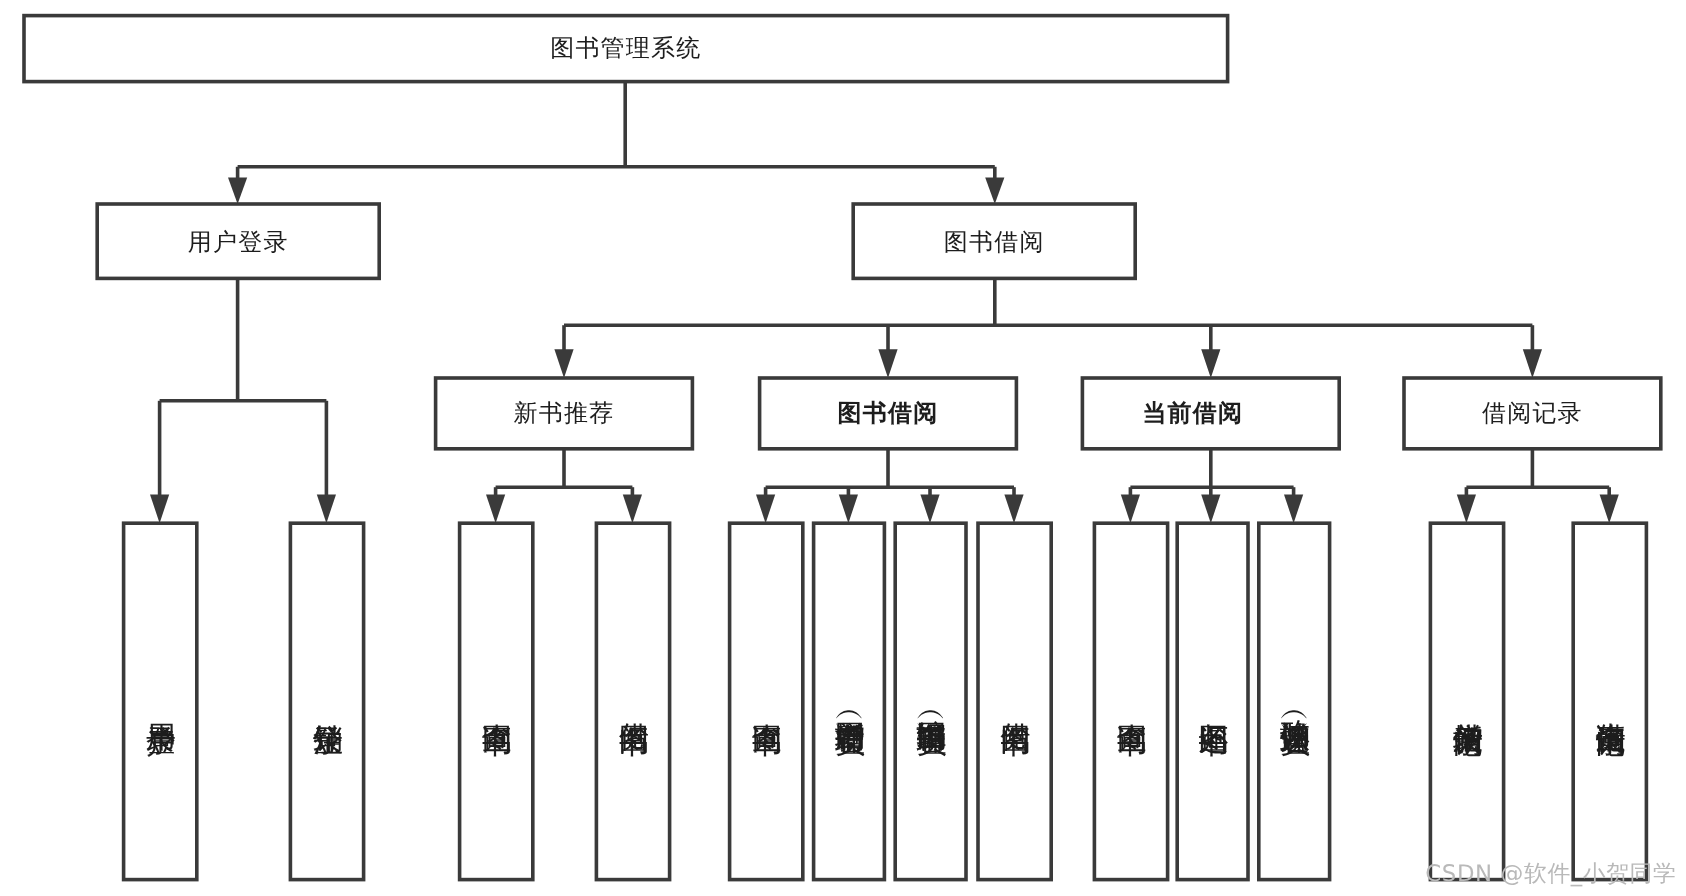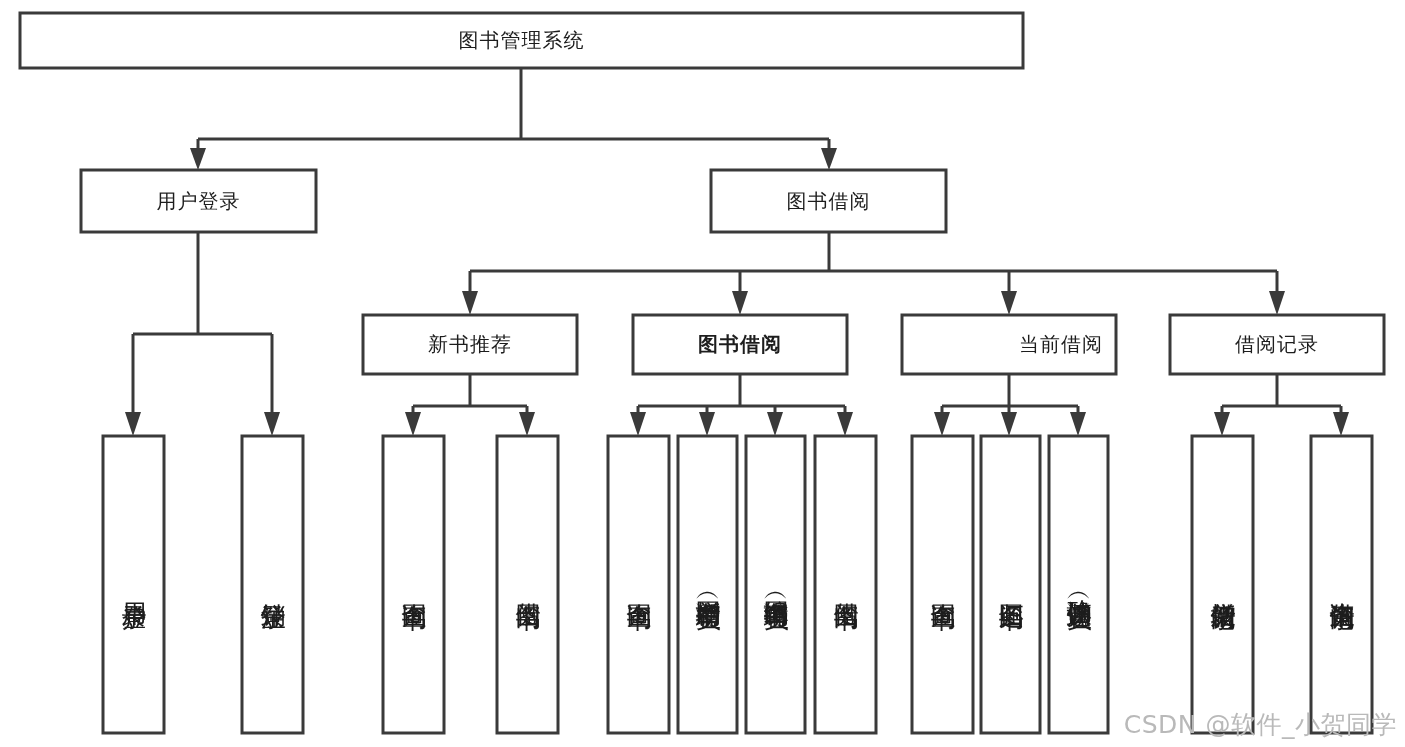--- a/index.html
+++ b/index.html
@@ -24,21 +24,21 @@
   }
   .box-label{
     position:absolute;
     display:flex;align-items:center;justify-content:center;
     font-size:20px;color:#1d1d1d;letter-spacing:1px;
     font-family:"DejaVu Sans","Liberation Sans",sans-serif;
     pointer-events:none;
   }
   .watermark{
     position:absolute;right:8px;bottom:6px;
-    font-size:25px;color:#b9b9b9;
+    font-size:19px;color:#b9b9b9;
     font-family:"DejaVu Sans","Liberation Sans",sans-serif;
     letter-spacing:0.5px;
     white-space:nowrap;
   }
 </style>
 </head>
 <body>
 
 <svg id="diagram" viewBox="0 0 1405 747" xmlns="http://www.w3.org/2000/svg">
 
@@ -144,21 +144,21 @@
   <rect class="box-rect" x="1311" y="436" width="61" height="297"></rect>
 </svg>
 
 <div class="box-label" style="left:20px;top:13px;width:1003px;height:55px;">图书管理系统</div>
 
 <div class="box-label" style="left:81px;top:170px;width:235px;height:62px;">用户登录</div>
 <div class="box-label" style="left:711px;top:170px;width:235px;height:62px;">图书借阅</div>
 
 <div class="box-label" style="left:363px;top:315px;width:214px;height:59px;">新书推荐</div>
 <div class="box-label" style="left:633px;top:315px;width:214px;height:59px;font-weight:bold;">图书借阅</div>
-<div class="box-label" style="left:942px;top:315px;width:238px;height:59px;">当前借阅</div>
+<div class="box-label" style="left:875px;top:315px;width:238px;height:59px;font-weight:bold;">当前借阅</div>
 <div class="box-label" style="left:1170px;top:315px;width:214px;height:59px;">借阅记录</div>
 
 <div class="leaf-wrap" style="left:103px;top:436px;width:61px;height:297px;">用户登录</div>
 <div class="leaf-wrap" style="left:242px;top:436px;width:61px;height:297px;">注销登录</div>
 
 <div class="leaf-wrap" style="left:383px;top:436px;width:61px;height:297px;">查询图书</div>
 <div class="leaf-wrap" style="left:497px;top:436px;width:61px;height:297px;">借阅图书</div>
 
 <div class="leaf-wrap" style="left:608px;top:436px;width:61px;height:297px;">查询图书</div>
 <div class="leaf-wrap" style="left:678px;top:436px;width:59px;height:297px;">新增图书（管理员）</div>

